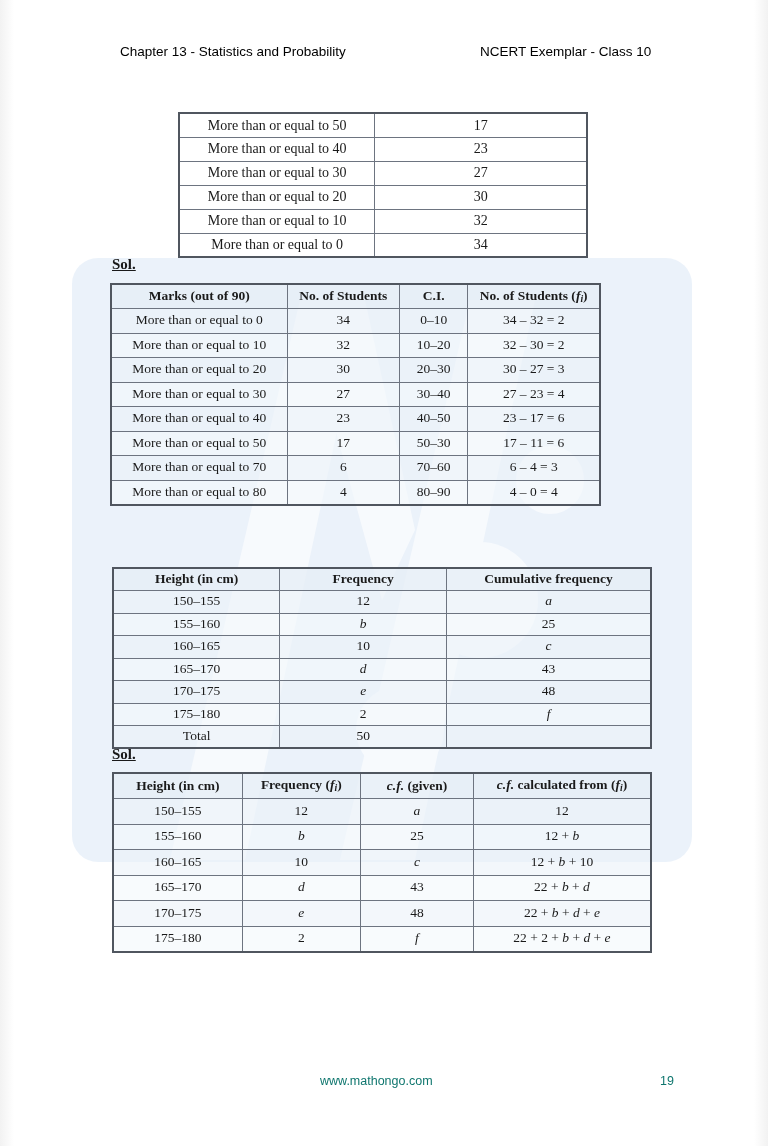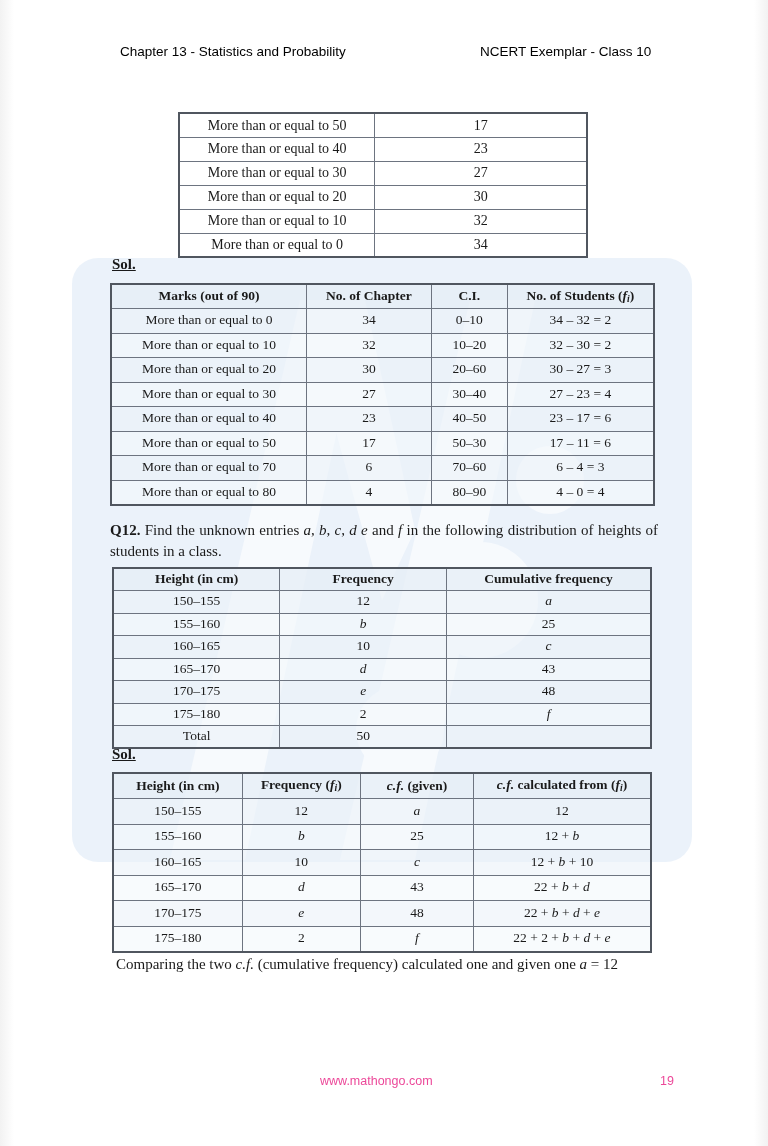--- a/index.html
+++ b/index.html
@@ -71,21 +71,21 @@
   .header .right { position: absolute; left: 480px;  top: 0; }
 
   
   .footer {
     position: absolute;
     left: 0; right: 0;
     bottom: 52px;
     height: 20px;
     font-family: "Liberation Sans", "DejaVu Sans", sans-serif;
     font-size: 12.5px;
-    color: #ec4899;
+    color: #0f766e;
   }
   .footer .site { position: absolute; left: 320px; top: 0; }
   .footer .pageno { position: absolute; right: 94px; top: 0; text-align: right; }
 
   
   table.t {
     border-collapse: collapse;
     position: absolute;
     background: transparent;
     font-size: 13.5px;
@@ -117,21 +117,21 @@
     top: 112px;
     width: 410px;
   }
   #table-cut td { height: 24px; font-size: 14px; }
   #table-cut tr:first-child td { border-top: 2px dashed #6d7480; }
 
   
   #table-marks {
     left: 110px;
     top: 283px;
-    width: 545px;
+    width: 491px;
   }
   #table-marks th, #table-marks td { height: 24.5px; font-size: 13.5px; }
 
   
   #table-heights {
     left: 112px;
     top: 567px;
     width: 540px;
   }
   #table-heights th, #table-heights td { height: 22.5px; font-size: 13.5px; }
@@ -241,42 +241,42 @@
   <table class="t shaded outer-frame" id="table-marks">
     <colgroup>
         <col style="width:36%">
         <col style="width:23%">
         <col style="width:14%">
         <col style="width:27%">
       </colgroup>
     <thead>
       <tr>
         <th>Marks (out of 90)</th>
-        <th>No. of Chapter</th>
+        <th>No. of Students</th>
         <th>C.I.</th>
         <th>No. of Students (<i>f<span class="sub">i</span></i>)</th>
       </tr>
     </thead>
     <tbody>
       <tr>
         <td>More than or equal to 0</td>
         <td>34</td>
         <td>0–10</td>
         <td>34 – 32  = 2</td>
       </tr>
       <tr>
         <td>More than or equal to 10</td>
         <td>32</td>
         <td>10–20</td>
         <td>32 – 30  = 2</td>
       </tr>
       <tr>
         <td>More than or equal to 20</td>
         <td>30</td>
-        <td>20–60</td>
+        <td>20–30</td>
         <td>30 – 27  = 3</td>
       </tr>
       <tr>
         <td>More than or equal to 30</td>
         <td>27</td>
         <td>30–40</td>
         <td>27 – 23  = 4</td>
       </tr>
       <tr>
         <td>More than or equal to 40</td>
@@ -298,27 +298,20 @@
       </tr>
       <tr>
         <td>More than or equal to 80</td>
         <td>4</td>
         <td>80–90</td>
         <td>4 – 0      = 4</td>
       </tr>
     </tbody>
   </table>
 
-  <div class="qblock">
-    <span class="qnum">Q12.</span>
-    <span>
-      Find the unknown entries <i>a</i>, <i>b</i>, <i>c</i>, <i>d e</i> and <i>f</i> in the following
-      distribution of heights of students in a class.
-    </span>
-  </div>
 
   <table class="t shaded outer-frame" id="table-heights">
     <colgroup>
         <col style="width:31%">
         <col style="width:31%">
         <col style="width:38%">
       </colgroup>
     <thead>
       <tr>
         <th>Height (in cm)</th>
@@ -415,23 +408,19 @@
       </tr>
       <tr>
         <td>175–180</td>
         <td>2</td>
         <td class="it">f</td>
         <td>22 + 2 + <i>b</i> + <i>d</i> + <i>e</i></td>
       </tr>
     </tbody>
   </table>
 
-  <div class="closing">
-    Comparing the two <i>c.f.</i> (cumulative frequency) calculated one and given
-    one <i>a</i> = 12
-  </div>
 
   <div class="footer">
     <span class="site">www.mathongo.com</span>
     <span class="pageno">19</span>
   </div>
 
 </div>
 
 </body></html>

